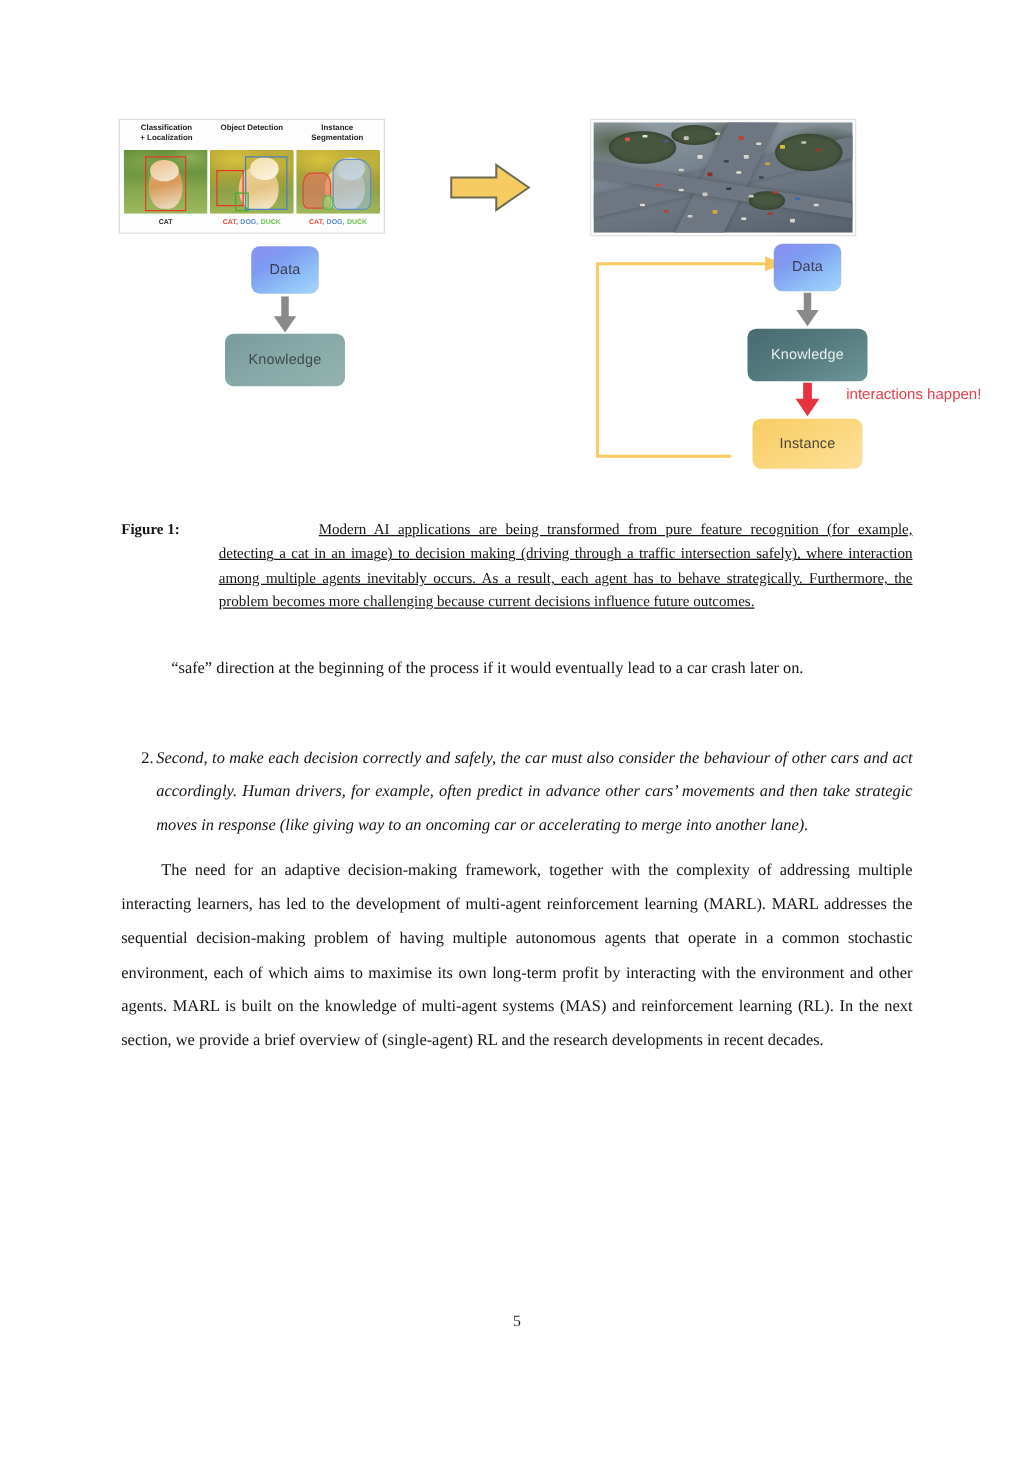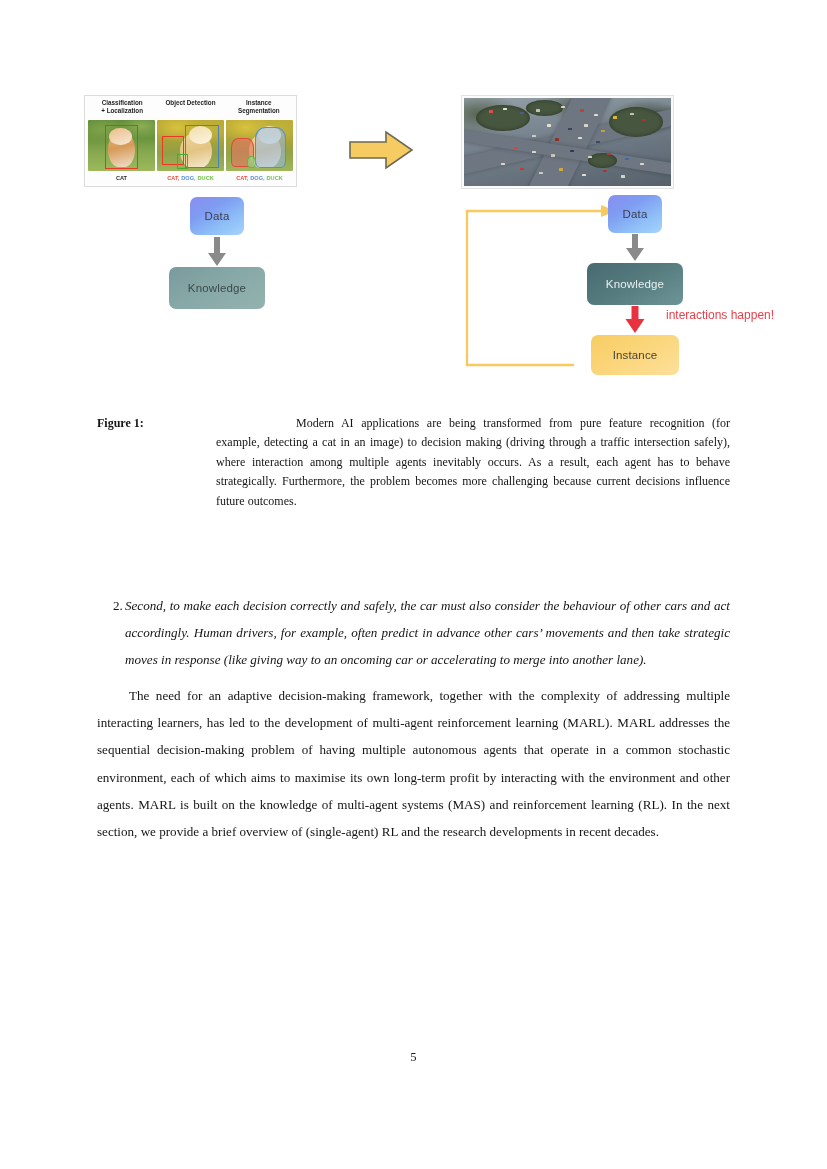--- a/index.html
+++ b/index.html
@@ -11,21 +11,21 @@
     color: #1a1a1a;
     position: relative;
     overflow: hidden;
   }
 
   .page { position: absolute; inset: 0; }
 
   
   .figure-block {
     position: absolute;
-    left: 84px; top: 92px;
+    left: 95px; top: 92px;
     width: 640px; height: 290px;
   }
 
   
   .cv-figure {
     position: absolute; left: 0px; top: 3px;
     width: 213px; height: 92px;
     background: #fdfdfd;
     border: 1px solid #dcdcdc;
     display: flex;
@@ -214,23 +214,24 @@
     left: 97px; top: 414px;
     width: 633px;
     font-size: 12px;
     line-height: 1.62;
     text-align: justify;
     color: #141414;
   }
   .caption-label { font-weight: bold; }
   .caption-body {
     display: block;
-    margin-left: 119px;
+    margin-left: 78px;
     margin-top: -1.62em;
     text-indent: 80px;
+    text-decoration: underline;
   }
 
   .para {
     position: absolute;
     font-size: 13.1px;
     line-height: 2.08;
     text-align: justify;
     color: #141414;
   }
   .p-safe { left: 97px; top: 520px; width: 633px; text-indent: 40px; }
@@ -399,20 +400,21 @@
       <div class="node decisions" style="left:131px; top:140px; width:88px; height:40px;">Instance</div>
     </div>
 
   </div>
 
   <div class="caption">
     <span class="caption-label">Figure 1:</span>
     <span class="caption-body">Modern AI applications are being transformed from pure feature recognition (for example, detecting a cat in an image) to decision making (driving through a traffic intersection safely), where interaction among multiple agents inevitably occurs. As a result, each agent has to behave strategically. Furthermore, the problem becomes more challenging because current decisions influence future outcomes.</span>
   </div>
 
+  <div class="para p-safe">“safe” direction at the beginning of the process if it would eventually lead to a car crash later on.</div>
 
   <div class="listitem">
     <span class="listnum">2.</span>
     <span class="listtext">Second, to make each decision correctly and safely, the car must also consider the behaviour of other cars and act accordingly. Human drivers, for example, often predict in advance other cars’ movements and then take strategic moves in response (like giving way to an oncoming car or accelerating to merge into another lane).</span>
   </div>
 
   <div class="para p-marl">The need for an adaptive decision-making framework, together with the complexity of addressing multiple interacting learners, has led to the development of multi-agent reinforcement learning (MARL). MARL addresses the sequential decision-making problem of having multiple autonomous agents that operate in a common stochastic environment, each of which aims to maximise its own long-term profit by interacting with the environment and other agents. MARL is built on the knowledge of multi-agent systems (MAS) and reinforcement learning (RL). In the next section, we provide a brief overview of (single-agent) RL and the research developments in recent decades.</div>
 
   <div class="folio">5</div>
 

